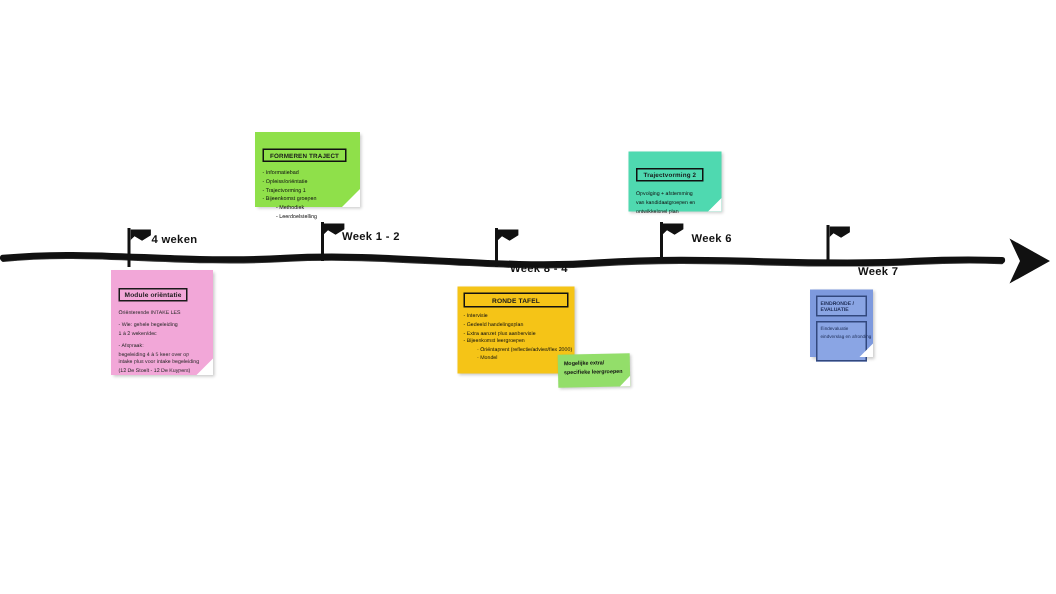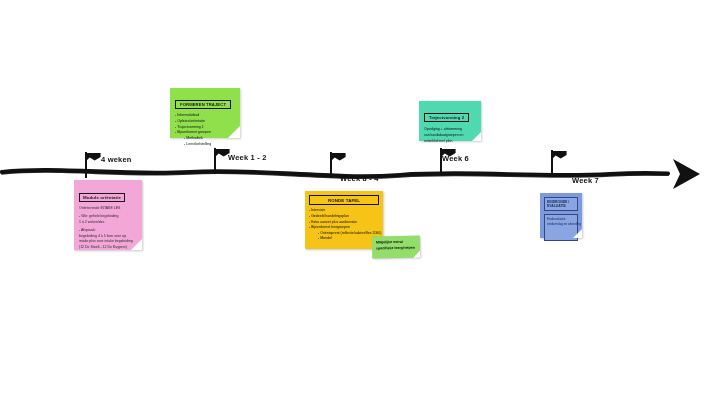--- a/index.html
+++ b/index.html
@@ -104,21 +104,21 @@
   <div class="flag" style="left:330px;top:152px;">
     <div class="pole"></div>
     <div class="cloth"></div>
   </div>
   <div class="wk-label" style="left:340px;top:174px;">Week 8 - 4</div>
 
   <div class="flag" style="left:440px;top:148px;">
     <div class="pole"></div>
     <div class="cloth"></div>
   </div>
-  <div class="wk-label" style="left:442px;top:154px;">Week 6</div>
+  <div class="wk-label" style="left:461px;top:154px;">Week 6</div>
 
   <div class="flag" style="left:551px;top:150px;">
     <div class="pole"></div>
     <div class="cloth"></div>
   </div>
   <div class="wk-label" style="left:572px;top:176px;">Week 7</div>
 
   <div class="note note-green">
     <span class="title-box">FORMEREN TRAJECT</span>
     <div class="g-list">

